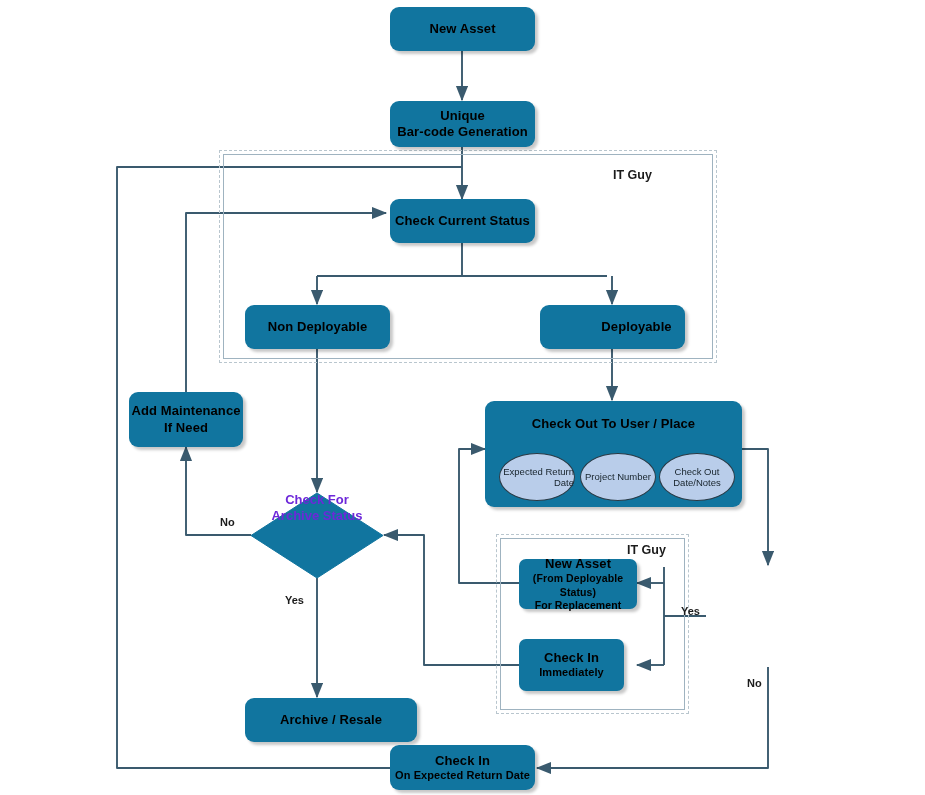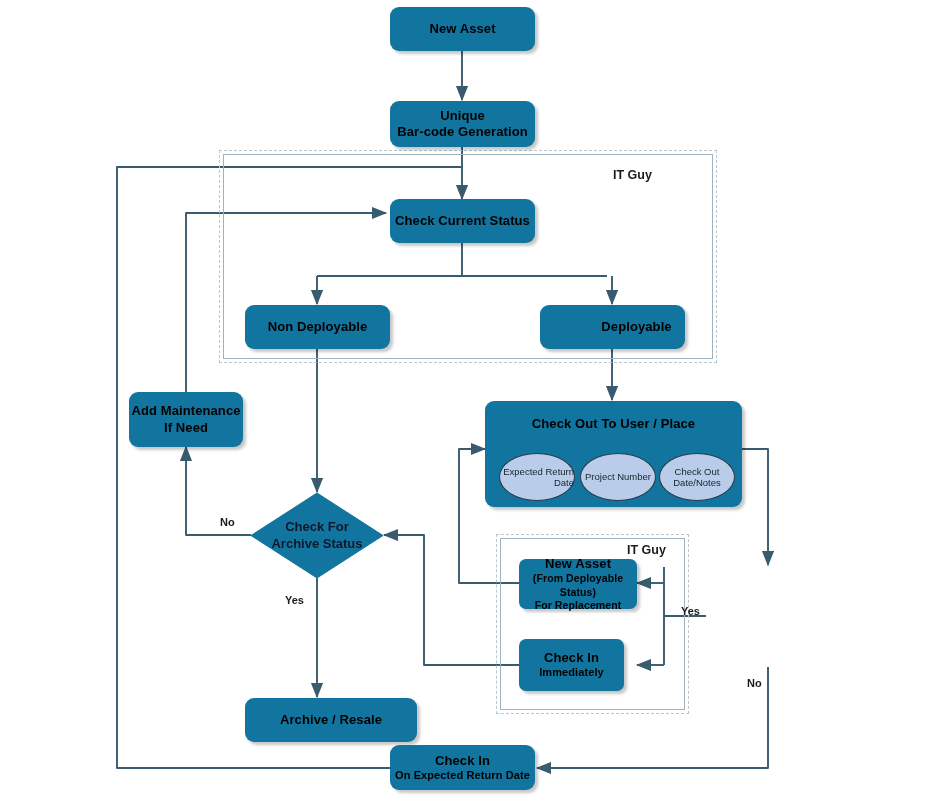--- a/index.html
+++ b/index.html
@@ -52,24 +52,23 @@
   }
   .diamond-wrap {
     position: absolute;
   }
   .diamond-wrap svg { display: block; }
   .diamond-label {
     position: absolute;
     left: 0; top: 0;
     width: 100%; height: 100%;
     display: flex;
-    align-items: center;
     justify-content: center;
     text-align: center;
-    color: #0f172a;
+    color: #6d28d9;
     font-weight: bold;
     font-size: 13px;
     line-height: 1.25;
     pointer-events: none;
   }
   .ellipse {
     position: absolute;
     box-sizing: border-box;
     background: #b9cdea;
     border: 1.3px solid #2b3a45;

